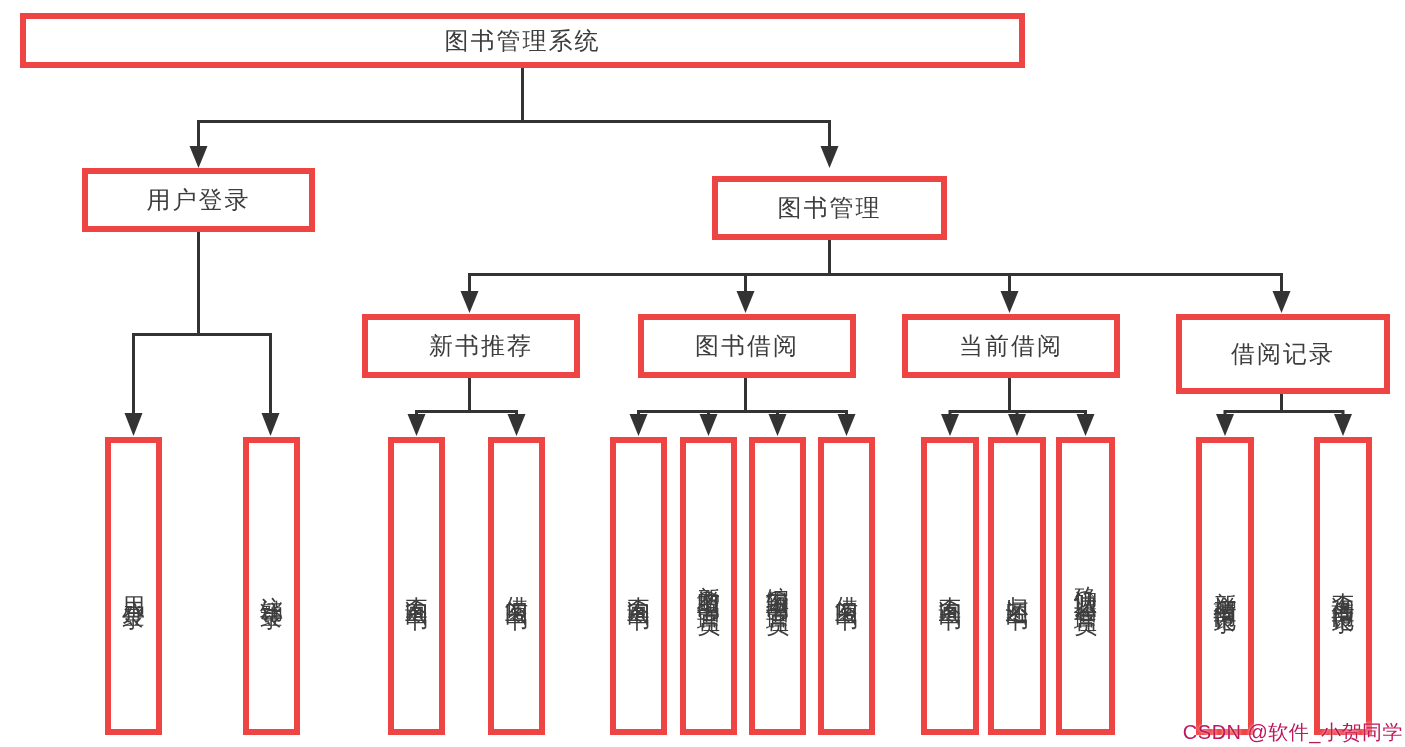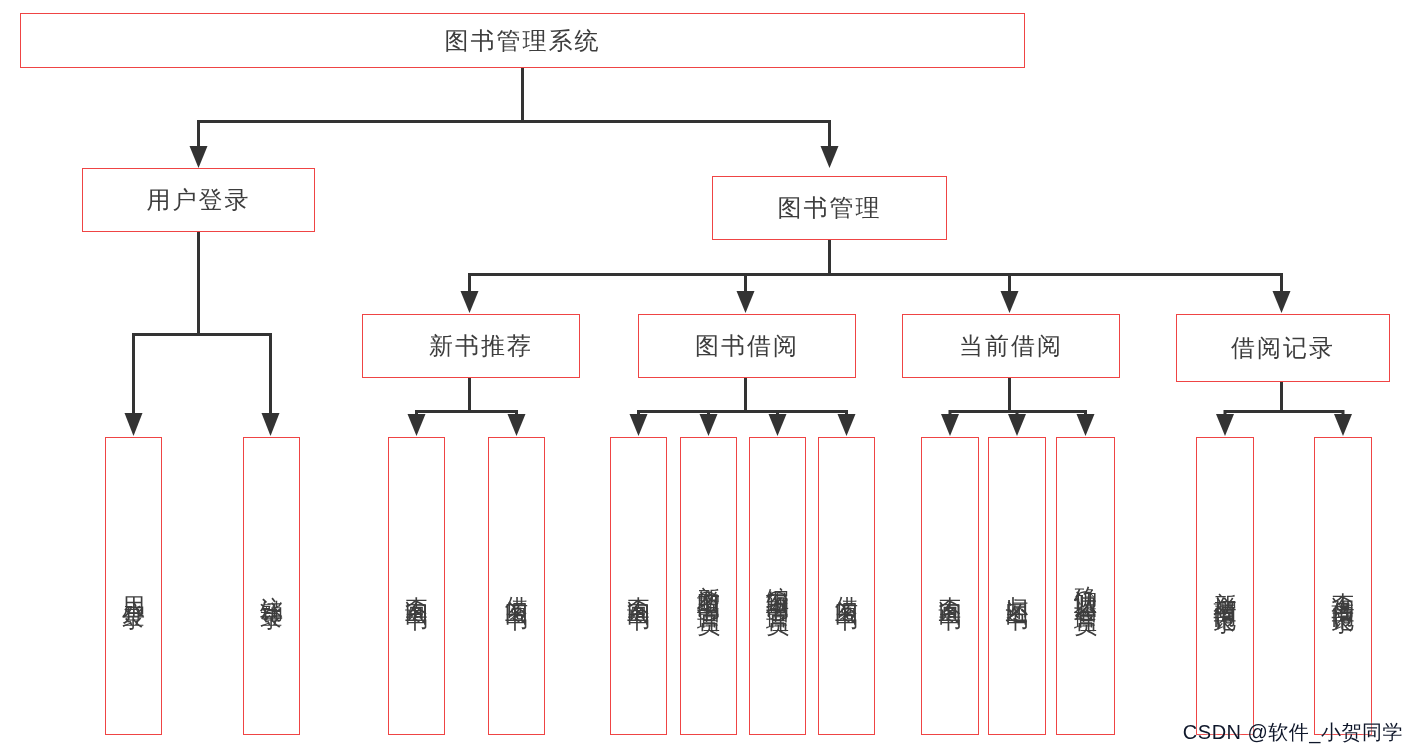--- a/index.html
+++ b/index.html
@@ -17,21 +17,21 @@
   }
   .connectors {
     position: absolute;
     left: 0;
     top: 0;
   }
   .node {
     position: absolute;
     box-sizing: border-box;
     background: #ffffff;
-    border: 1px solid #ef4444;
+    border: 6px solid #ef4444;
     display: flex;
     align-items: center;
     justify-content: center;
     color: #3d3d3d;
   }
   .h-node span {
     font-size: 24px;
     letter-spacing: 2px;
     white-space: nowrap;
   }
@@ -40,21 +40,21 @@
     text-orientation: mixed;
     font-size: 23px;
     line-height: 1;
     letter-spacing: 4px;
   }
   .watermark {
     position: absolute;
     top: 719px;
     right: 2px;
     font-size: 20px;
-    color: #0f172a;
+    color: #be185d;
     letter-spacing: 0.5px;
     white-space: nowrap;
     text-shadow: 0 0 3px rgba(255,255,255,0.9);
   }
 </style>
 </head>
 <body>
 
 <div class="stage">
 
@@ -115,21 +115,21 @@
 
   <div class="node h-node" style="left:362px; top:314px; width:218px; height:64px;padding-left:20px;">
     <span>新书推荐</span>
   </div>
   <div class="node h-node" style="left:902px; top:314px; width:218px; height:64px;">
     <span>当前借阅</span>
   </div>
   <div class="node h-node" style="left:638px; top:314px; width:218px; height:64px;">
     <span>图书借阅</span>
   </div>
-  <div class="node h-node" style="left:1176px; top:314px; width:214px; height:68px;">
+  <div class="node h-node" style="left:1176px; top:314px; width:214px; height:80px;">
     <span>借阅记录</span>
   </div>
 
   <div class="node v-node" style="left:105px; top:437px; width:57px; height:298px;">
     <span>用户登录</span>
   </div>
   <div class="node v-node" style="left:243px; top:437px; width:57px; height:298px;">
     <span>注销登录</span>
   </div>
 

